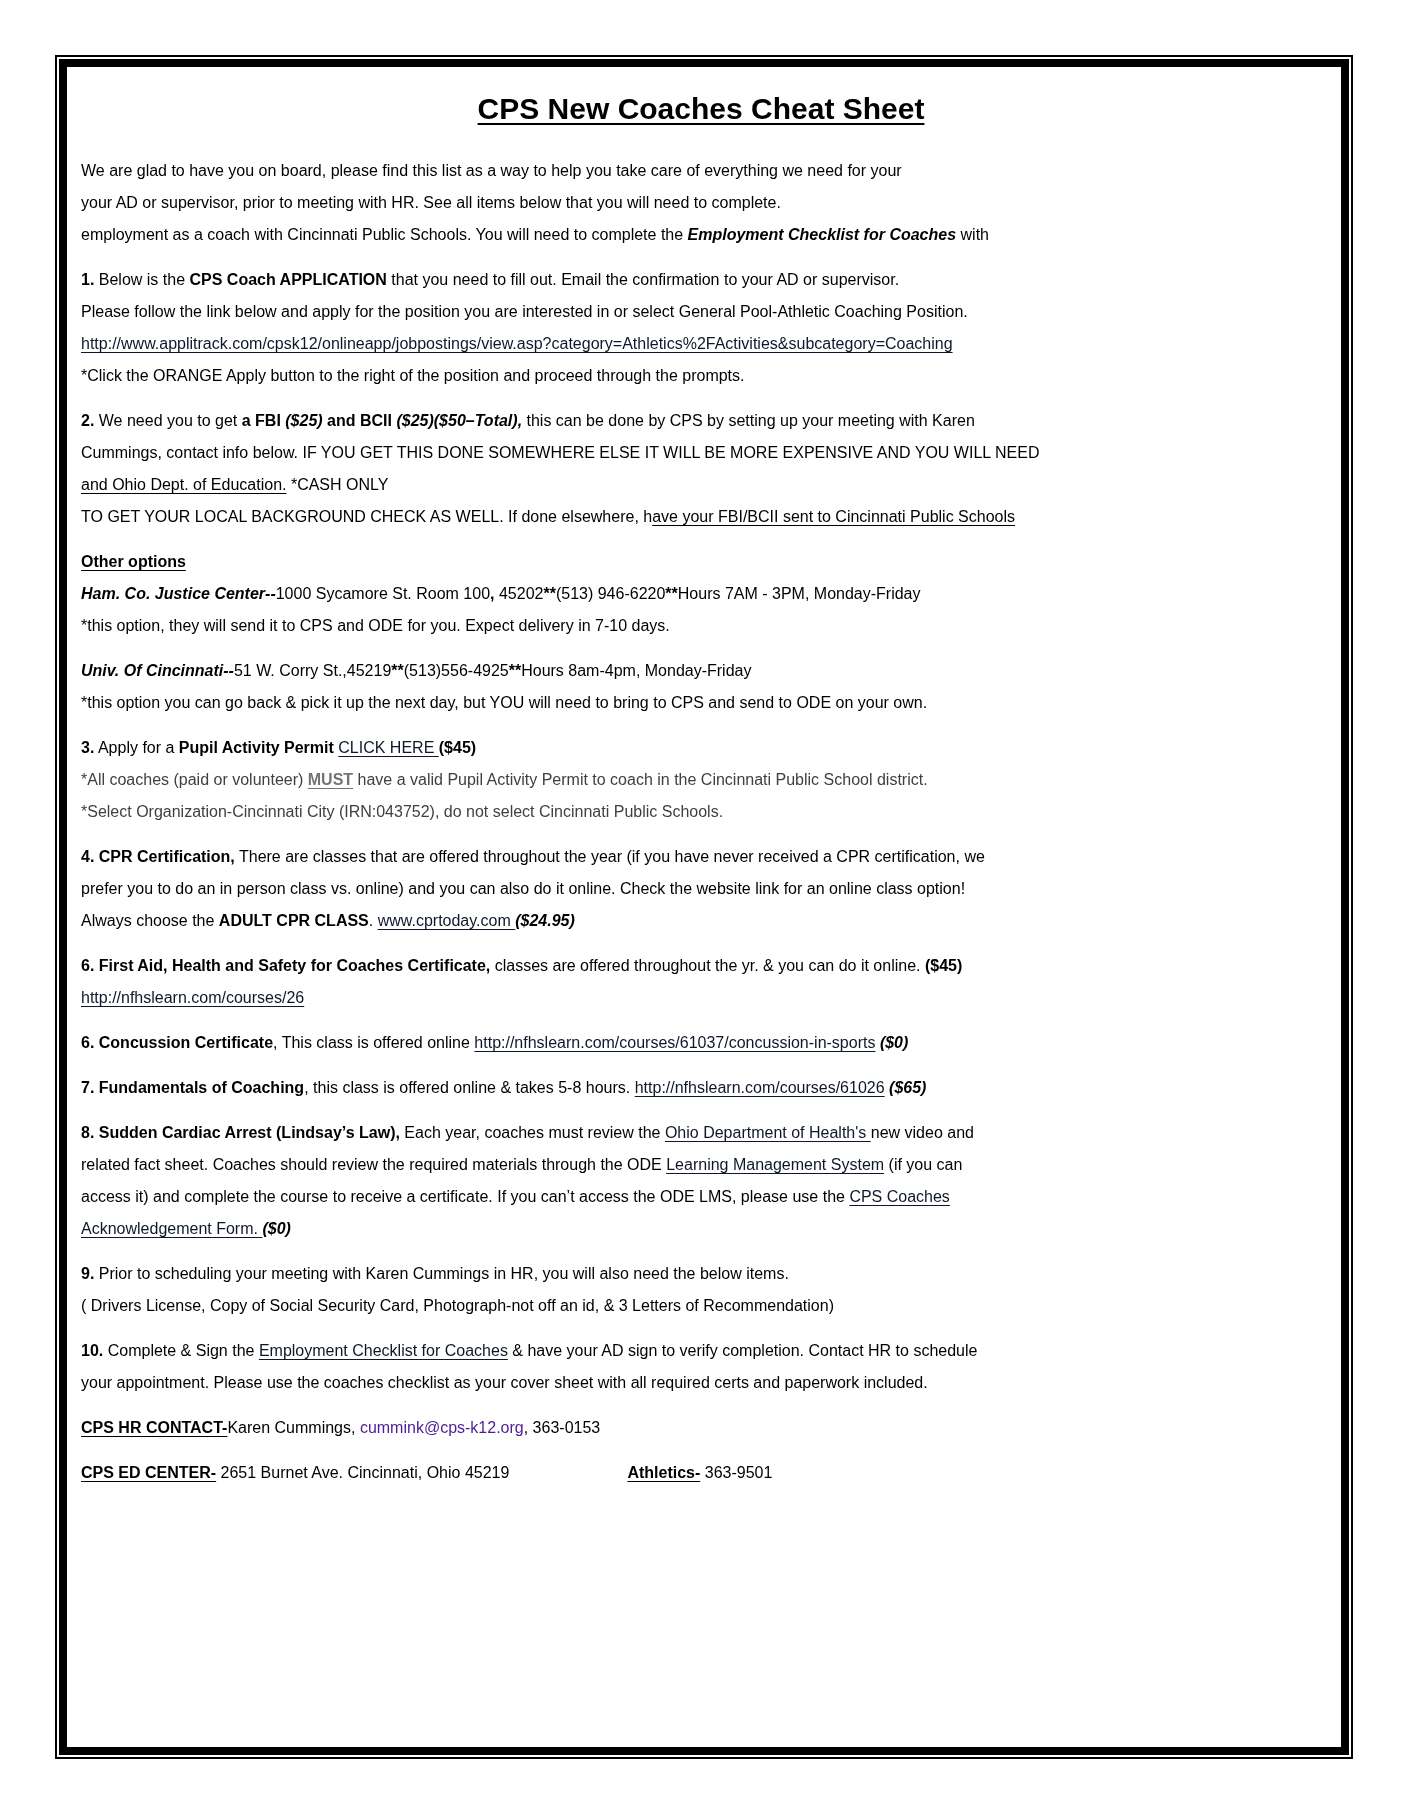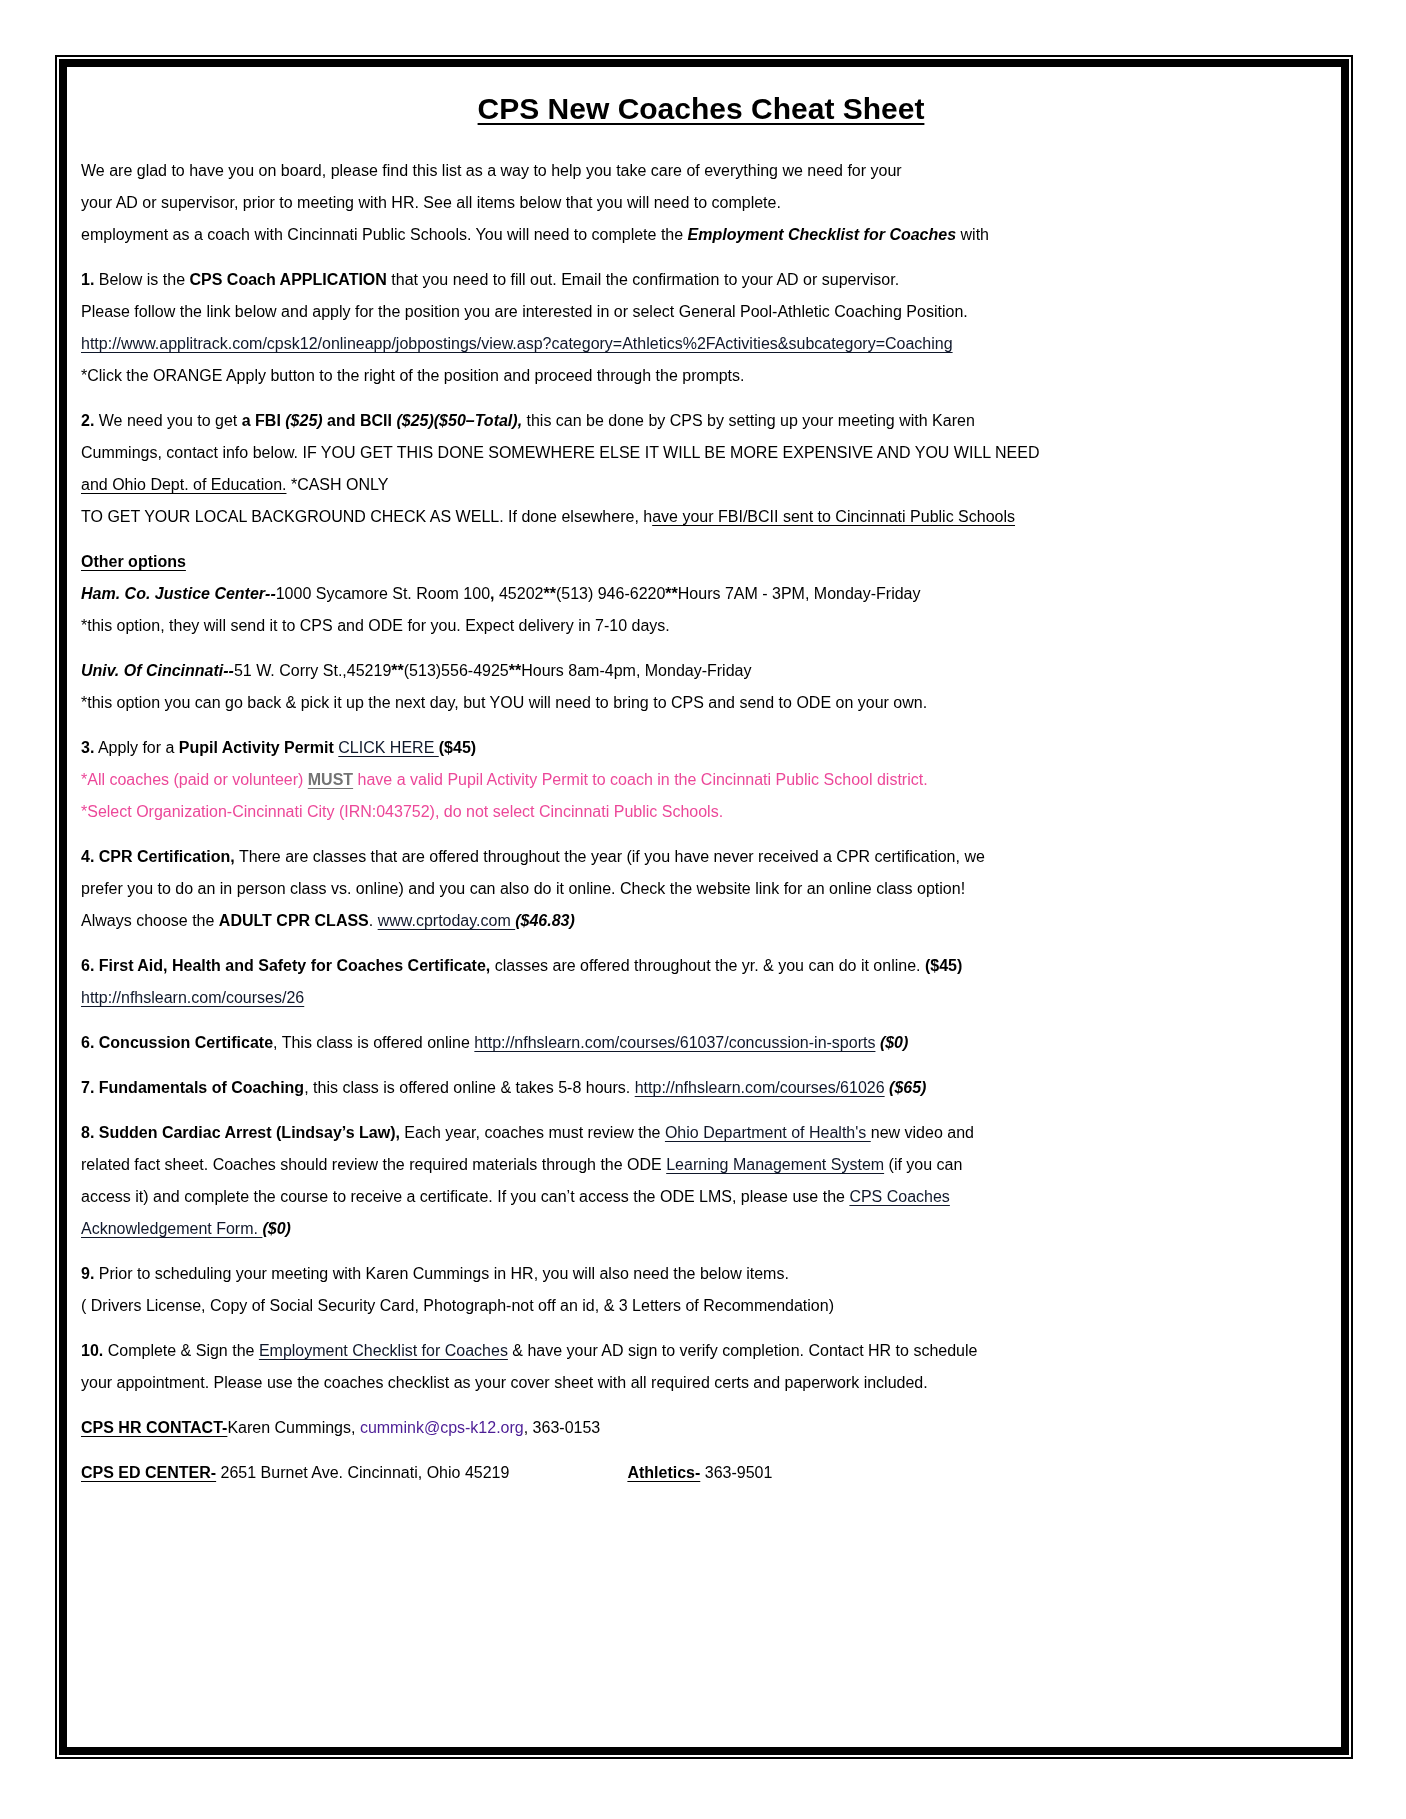--- a/index.html
+++ b/index.html
@@ -46,21 +46,21 @@
     font-size: 16px;
     white-space: nowrap;
   }
   
   .rs-b    { font-weight: bold; }
   .rs-bi   { font-weight: bold; font-style: italic; }
   .rs-bu   { font-weight: bold; text-decoration: underline; text-underline-offset: 3px; }
   .rs-u    { text-decoration: underline; text-underline-offset: 3px; }
   .rs-link { color: #0f172a; text-decoration: underline; text-underline-offset: 3px; cursor: pointer; }
   .rs-blue { color: #4c1d95; cursor: pointer; }
-  .rs-red  { color: #ec4899; }
+  .rs-red  { color: #404040; }
   .rs-red-bu { color: #737373; font-weight: bold; text-decoration: underline; text-underline-offset: 3px; }
   .rs-tab  { display: inline-block; width: 118px; }
 </style>
 </head>
 <body>
 
 <div class="frame-outer">
   <div class="frame-inner">
     <div class="content">
 
@@ -93,21 +93,21 @@
           <div class="line"><span>*this option you can go back &amp; pick it up the next day, but YOU will need to bring to CPS and send to ODE on your own.</span></div>
         </div>
       <div class="para">
           <div class="line"><span class="rs-b">3.</span><span> Apply for a </span><span class="rs-b">Pupil Activity Permit </span><span class="rs-link">CLICK HERE </span><span> </span><span class="rs-b">($45)</span></div>
           <div class="line"><span class="rs-red">*All coaches (paid or volunteer) </span><span class="rs-red-bu">MUST</span><span class="rs-red"> have a valid Pupil Activity Permit to coach in the Cincinnati Public School district.</span></div>
           <div class="line"><span class="rs-red">*Select Organization-Cincinnati City (IRN:043752), do not select Cincinnati Public Schools.</span></div>
         </div>
       <div class="para">
           <div class="line"><span class="rs-b">4. CPR Certification,</span><span> There are classes that are offered throughout the year (if you have never received a CPR certification, we</span></div>
           <div class="line"><span>prefer you to do an in person class vs. online) and you can also do it online. Check the website link for an online class option!</span></div>
-          <div class="line"><span>Always choose the </span><span class="rs-b">ADULT CPR CLASS</span><span>. </span><span class="rs-link">www.cprtoday.com </span><span class="rs-bi">($46.83)</span></div>
+          <div class="line"><span>Always choose the </span><span class="rs-b">ADULT CPR CLASS</span><span>. </span><span class="rs-link">www.cprtoday.com </span><span class="rs-bi">($24.95)</span></div>
         </div>
       <div class="para">
           <div class="line"><span class="rs-b">6. First Aid, Health and Safety for Coaches Certificate,</span><span> classes are offered throughout the yr. &amp; you can do it online. </span><span class="rs-b">($45)</span></div>
           <div class="line"><span class="rs-link">http://nfhslearn.com/courses/26</span></div>
         </div>
       <div class="para">
           <div class="line"><span class="rs-b">6. Concussion Certificate</span><span>, This class is offered online </span><span class="rs-link">http://nfhslearn.com/courses/61037/concussion-in-sports</span><span>  </span><span class="rs-bi">($0)</span></div>
         </div>
       <div class="para">
           <div class="line"><span class="rs-b">7. Fundamentals of Coaching</span><span>, this class is offered online &amp; takes 5-8 hours. </span><span class="rs-link">http://nfhslearn.com/courses/61026</span><span> </span><span class="rs-bi">($65)</span></div>

